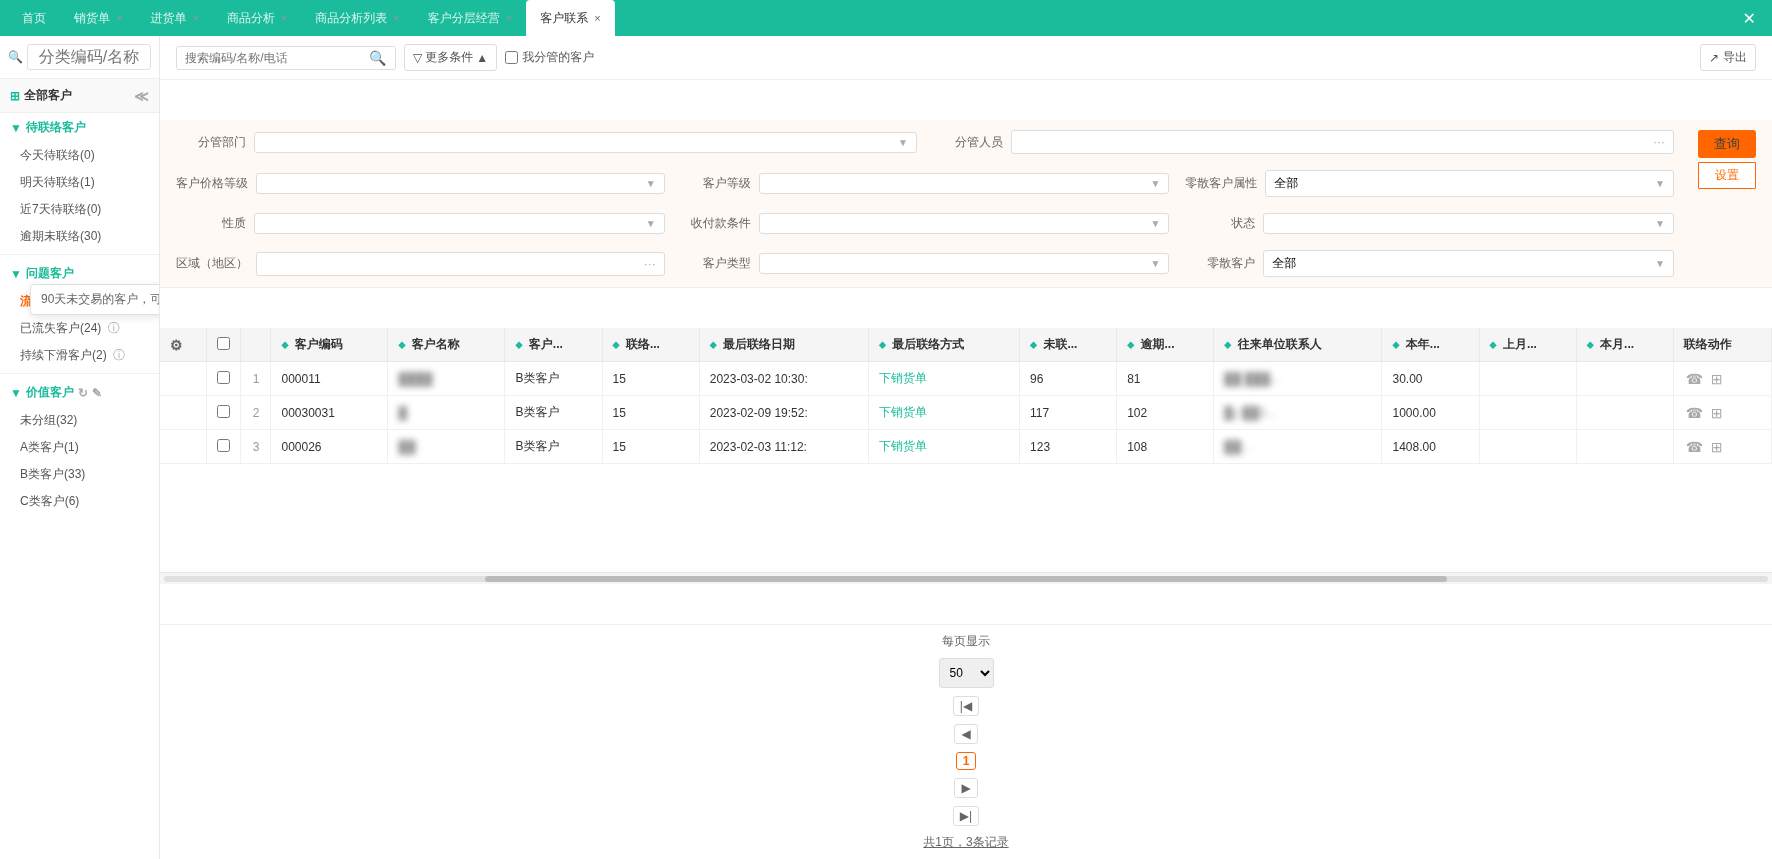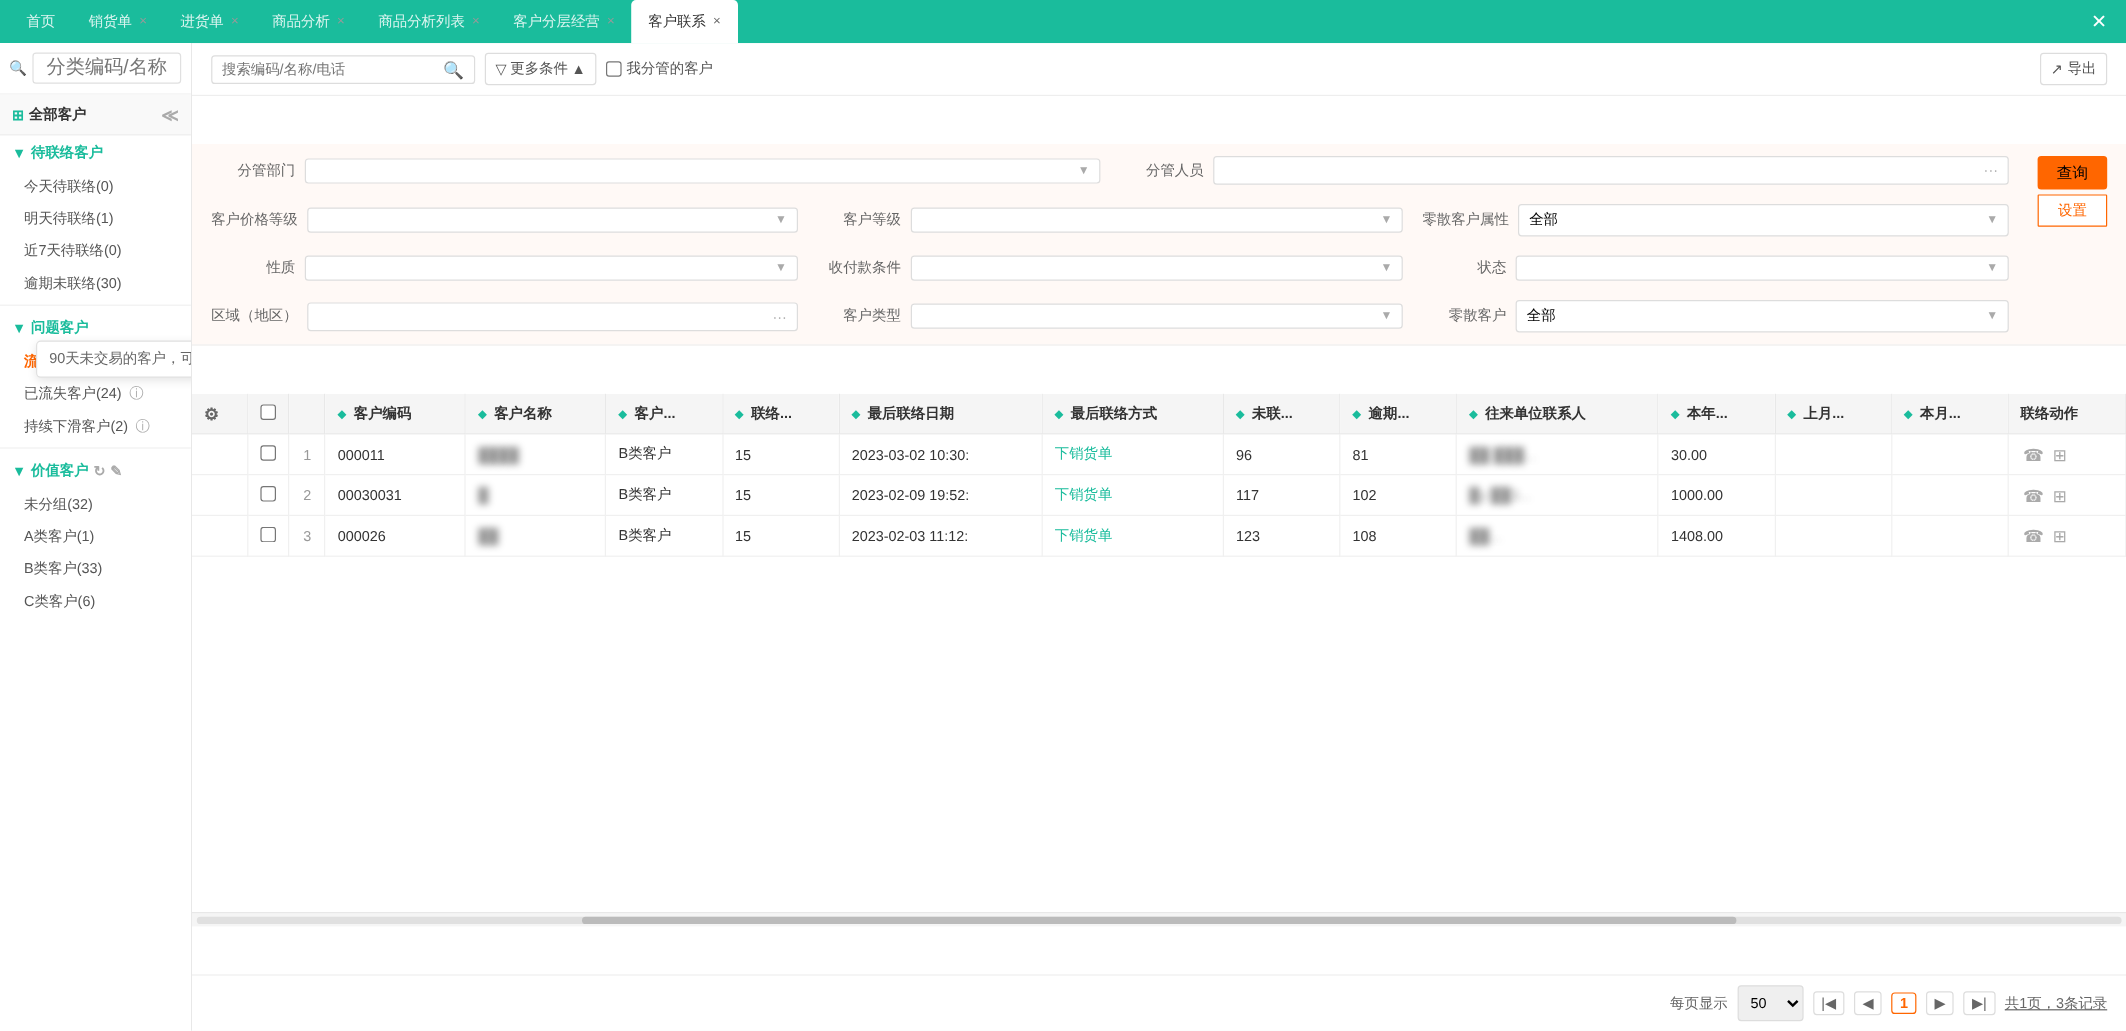--- a/index.html
+++ b/index.html
@@ -257,21 +257,21 @@
 
     
     .filter-actions {
       display: flex;
       flex-direction: column;
       gap: 4px;
       margin-left: 8px;
     }
     .btn-query {
       background: #ff6600;
-      color: #000000;
+      color: #404040;
       border: none;
       border-radius: 3px;
       padding: 5px 16px;
       cursor: pointer;
       font-size: 13px;
     }
     .btn-settings {
       background: #fff;
       color: #ff6600;
       border: 1px solid #ff6600;
@@ -354,20 +354,21 @@
     
     .footer-bar {
       display: flex;
       align-items: center;
       justify-content: flex-end;
       padding: 8px 16px;
       border-top: 1px solid #eee;
       background: #fff;
       flex-shrink: 0;
       gap: 8px;
+      flex-direction: column;
     }
     .per-page-label { color: #666; }
     .per-page-select {
       border: 1px solid #ddd;
       border-radius: 3px;
       padding: 6px 6px;
       font-size: 12px;
       outline: none;
     }
     .page-nav-btn {

